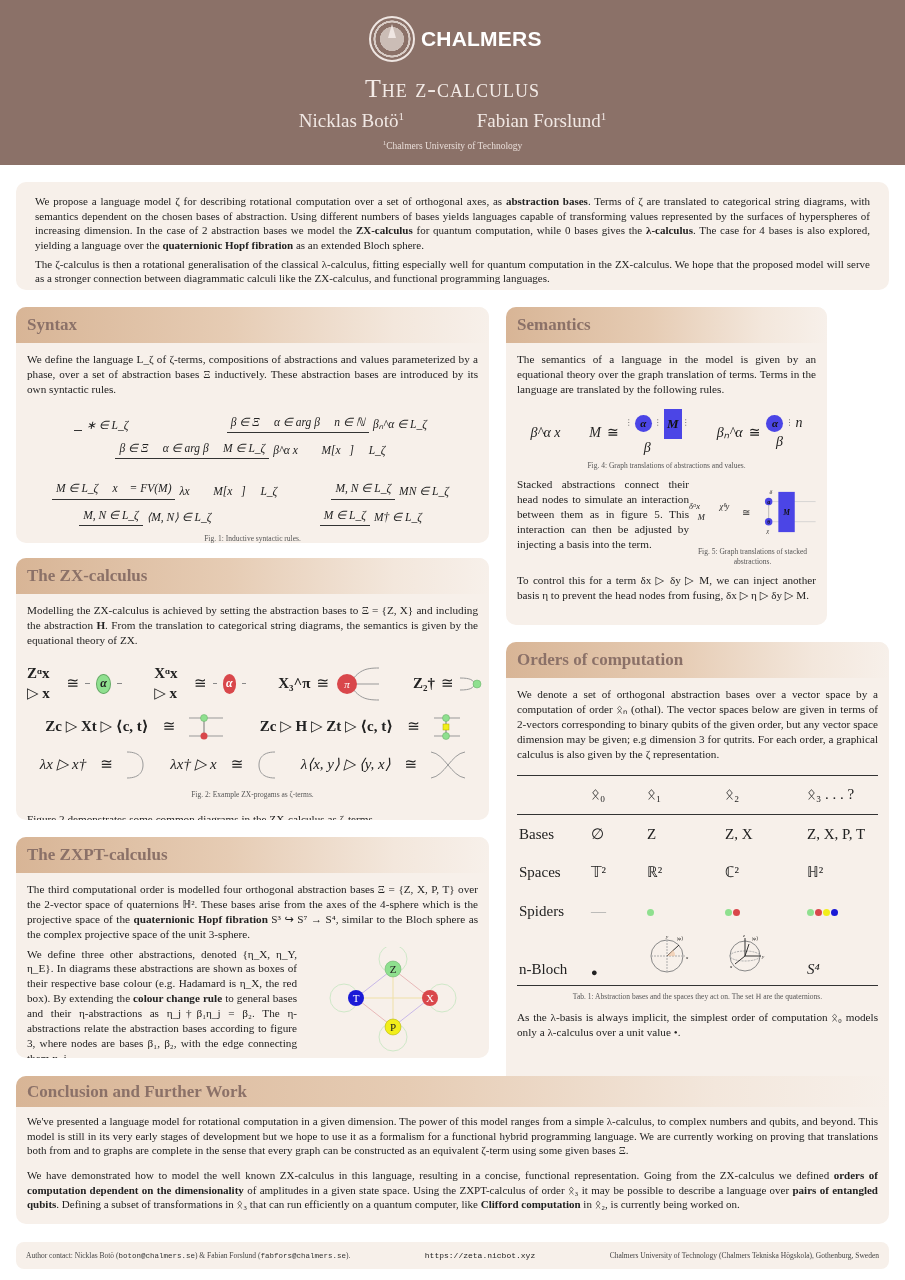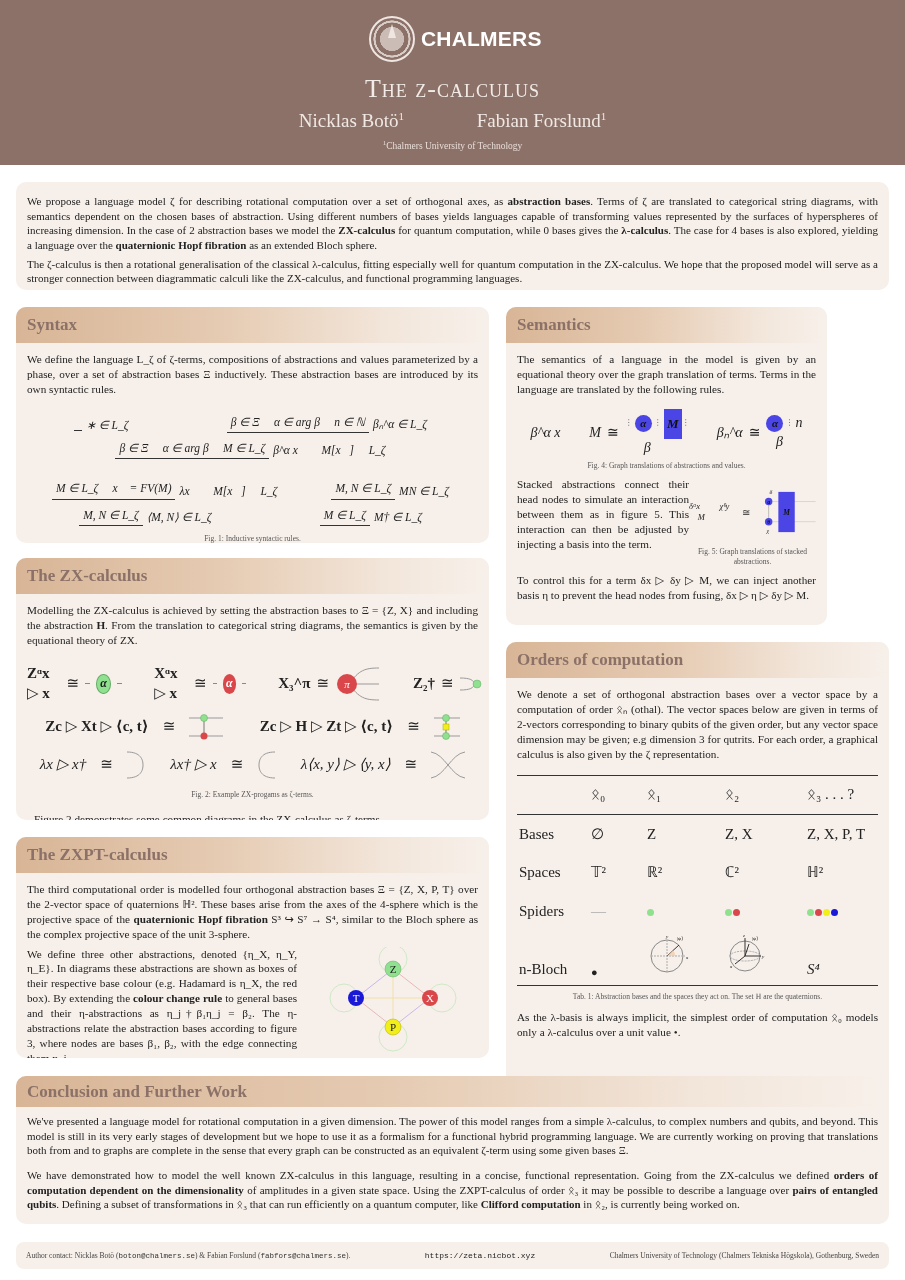--- a/index.html
+++ b/index.html
@@ -25,21 +25,21 @@
   .box-head { height: 36px; background: linear-gradient(90deg, #d8b596 0%, #e6ccb4 45%, #f3e7dc 80%, #f7f0ea 100%); padding-left: 11px; display: flex; align-items: center; }
   .box-head h2 { font-family: "Liberation Serif", "DejaVu Serif", serif; font-weight: bold; font-size: 17px; color: #8b7168; }
   .box-body { padding: 9px 11px 8px 11px; font-family: "Liberation Serif", serif; font-size: 11.2px; line-height: 1.33; text-align: justify; color: #222; }
   .box-body p { margin-bottom: 5px; }
   .caption { font-family: "Liberation Serif", serif; font-size: 7.5px; color: #555; text-align: center; margin: 4px 0 6px 0; }
   b { font-weight: bold; }
   .math { font-family: "Liberation Serif", serif; font-style: italic; }
   .bf { font-weight: bold; font-style: normal; }
 
   
-  .abstract { position: absolute; left: 16px; top: 182px; width: 873px; height: 108px; background: #f7f0ea; border-radius: 10px; padding: 12px 11px; font-family: "Liberation Serif", serif; font-size: 11px; line-height: 1.33; text-align: justify; }
+  .abstract { position: absolute; left: 16px; top: 182px; width: 873px; height: 108px; background: #f7f0ea; border-radius: 10px; padding: 12px 19px; font-family: "Liberation Serif", serif; font-size: 11px; line-height: 1.33; text-align: justify; }
   .abstract p { margin-bottom: 4px; }
 
   
   .rules { display: flex; flex-wrap: wrap; justify-content: space-around; align-items: flex-end; margin: 14px 0 2px 0; }
   .rule { display: inline-flex; flex-direction: row; align-items: center; font-family: "Liberation Serif", serif; font-style: italic; font-size: 11.5px; margin: 4px 6px; }
   .rule .num { border-bottom: 1px solid #333; padding: 0 4px 2px 4px; white-space: pre; min-height: 14px; }
   .rule .den { padding: 2px 4px 0 4px; white-space: pre; }
 
   
   .zx-row { display: flex; align-items: center; justify-content: space-around; margin: 10px 0; font-family: "Liberation Serif", serif; font-size: 15px; }
@@ -209,21 +209,21 @@
       </div>
       <div class="eq">
         <span class="math">λ⟨x, y⟩ ▷ ⟨y, x⟩</span>
           <span style="margin:0 8px;">≅</span>
         <svg width="34" height="30" viewBox="0 0 34 30">
             <path d="M0 2 C14 4 20 26 34 28 M0 28 C14 26 20 4 34 2" stroke="#999" fill="none"></path>
           </svg>
       </div>
     </div>
     <div class="caption">Fig. 2: Example ZX-progams as ζ-terms.</div>
-    <p style="margin-top:12px;margin-left:7px;">Figure 2 demonstrates some common diagrams in the ZX-calculus as ζ-terms.</p>
+    <p style="margin-top:12px;">Figure 2 demonstrates some common diagrams in the ZX-calculus as ζ-terms.</p>
   </div>
 </div>
 
 <div class="box" style="left:16px; top:837px; width:473px; height:221px;">
   <div class="box-head">
       <h2>The ZXPT-calculus</h2>
     </div>
   <div class="box-body">
     <p><span>The third computational order is modelled four orthogonal abstraction bases Ξ = {Z, X, P, T} over the 2-vector space of quaternions ℍ². These bases arise from the axes of the 4-sphere which is the projective space of the </span><b>quaternionic Hopf fibration</b><span> S³ ↪ S⁷ → S⁴, similar to the Bloch sphere as the complex projective space of the unit 3-sphere.</span></p>
     <div style="display:flex; gap:10px;">

